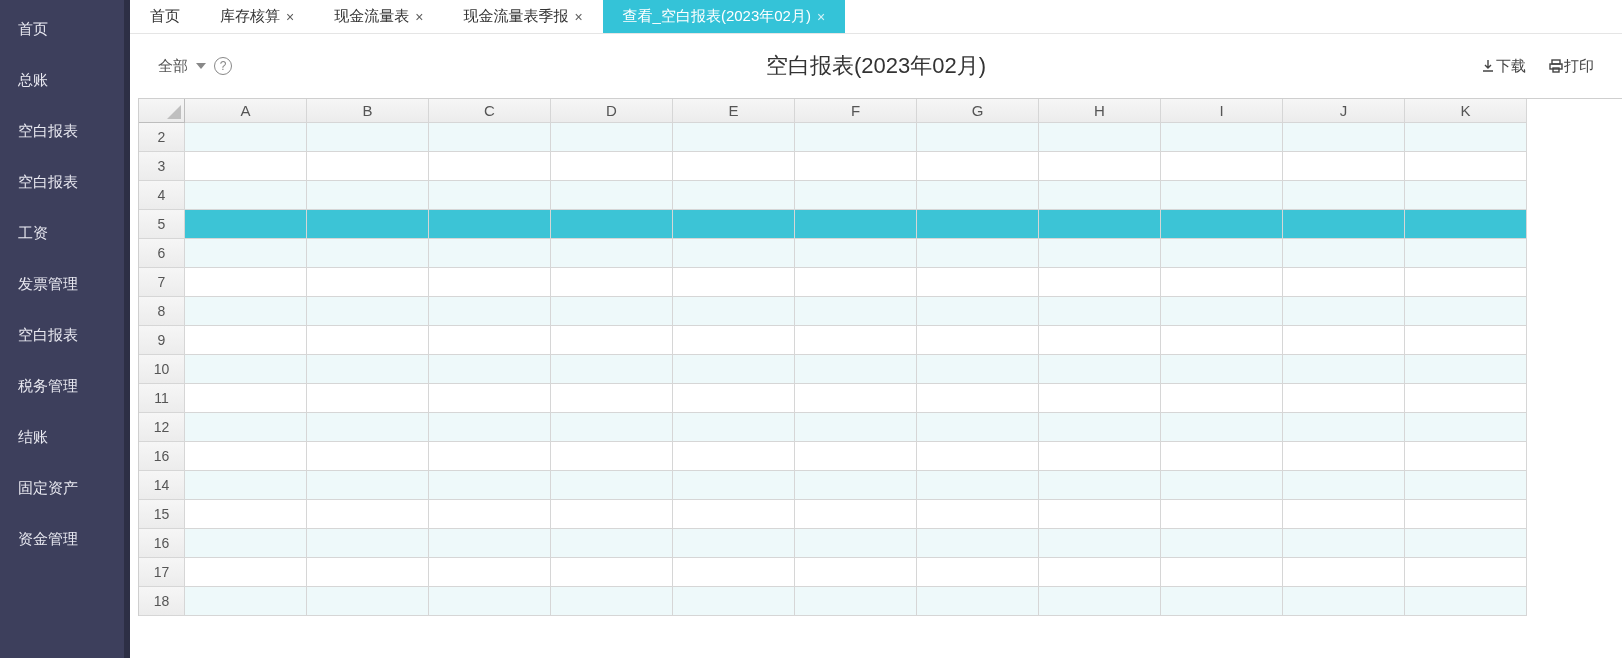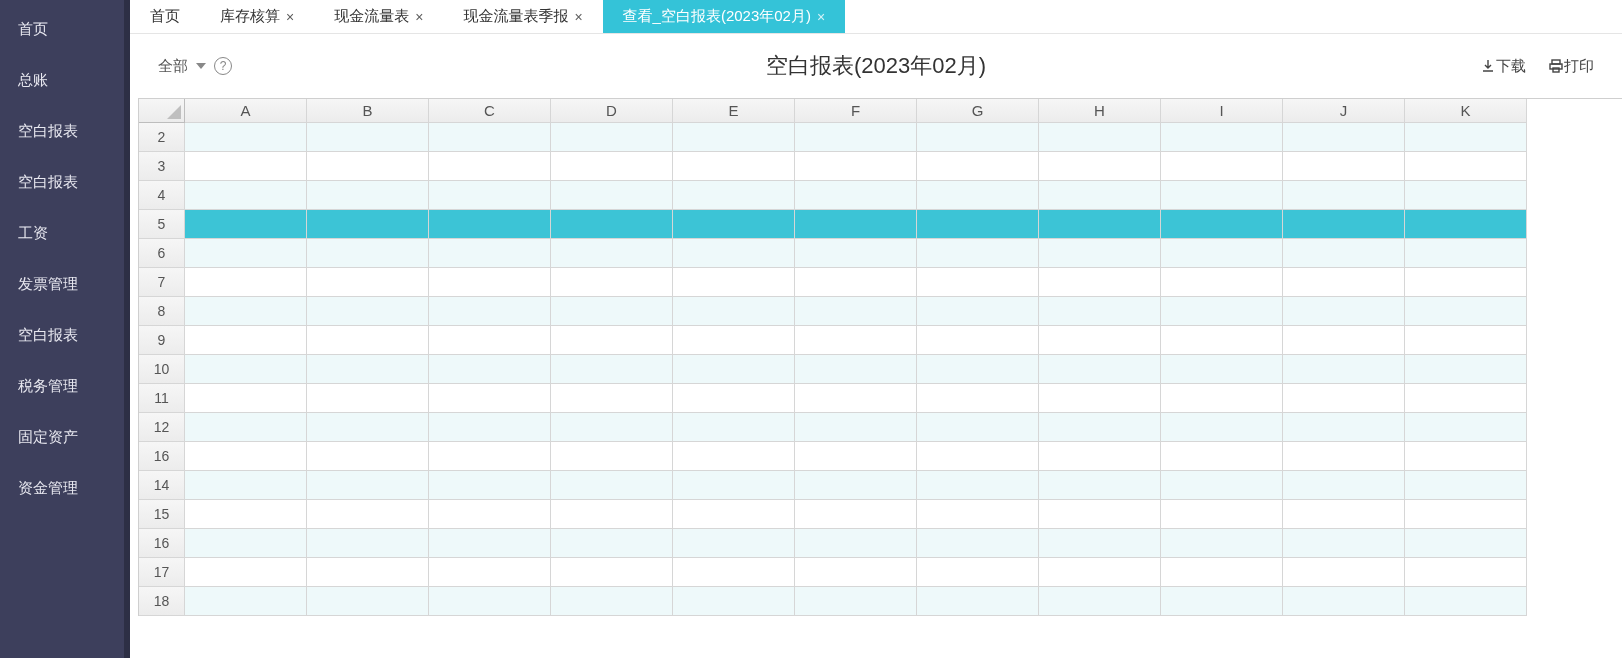--- a/index.html
+++ b/index.html
@@ -187,20 +187,21 @@
 
   <nav class="sidebar" id="sidebar">
       <div class="sidebar-item">首页</div>
       <div class="sidebar-item">总账</div>
       <div class="sidebar-item">空白报表</div>
       <div class="sidebar-item">空白报表</div>
       <div class="sidebar-item">工资</div>
       <div class="sidebar-item">发票管理</div>
       <div class="sidebar-item">空白报表</div>
       <div class="sidebar-item">税务管理</div>
+      <div class="sidebar-item">结账</div>
       <div class="sidebar-item">固定资产</div>
       <div class="sidebar-item">资金管理</div>
     </nav>
 
   <div class="main">
 
     <div class="tabs" id="tabs">
         <div class="tab">
           <span>首页</span>
         </div>

